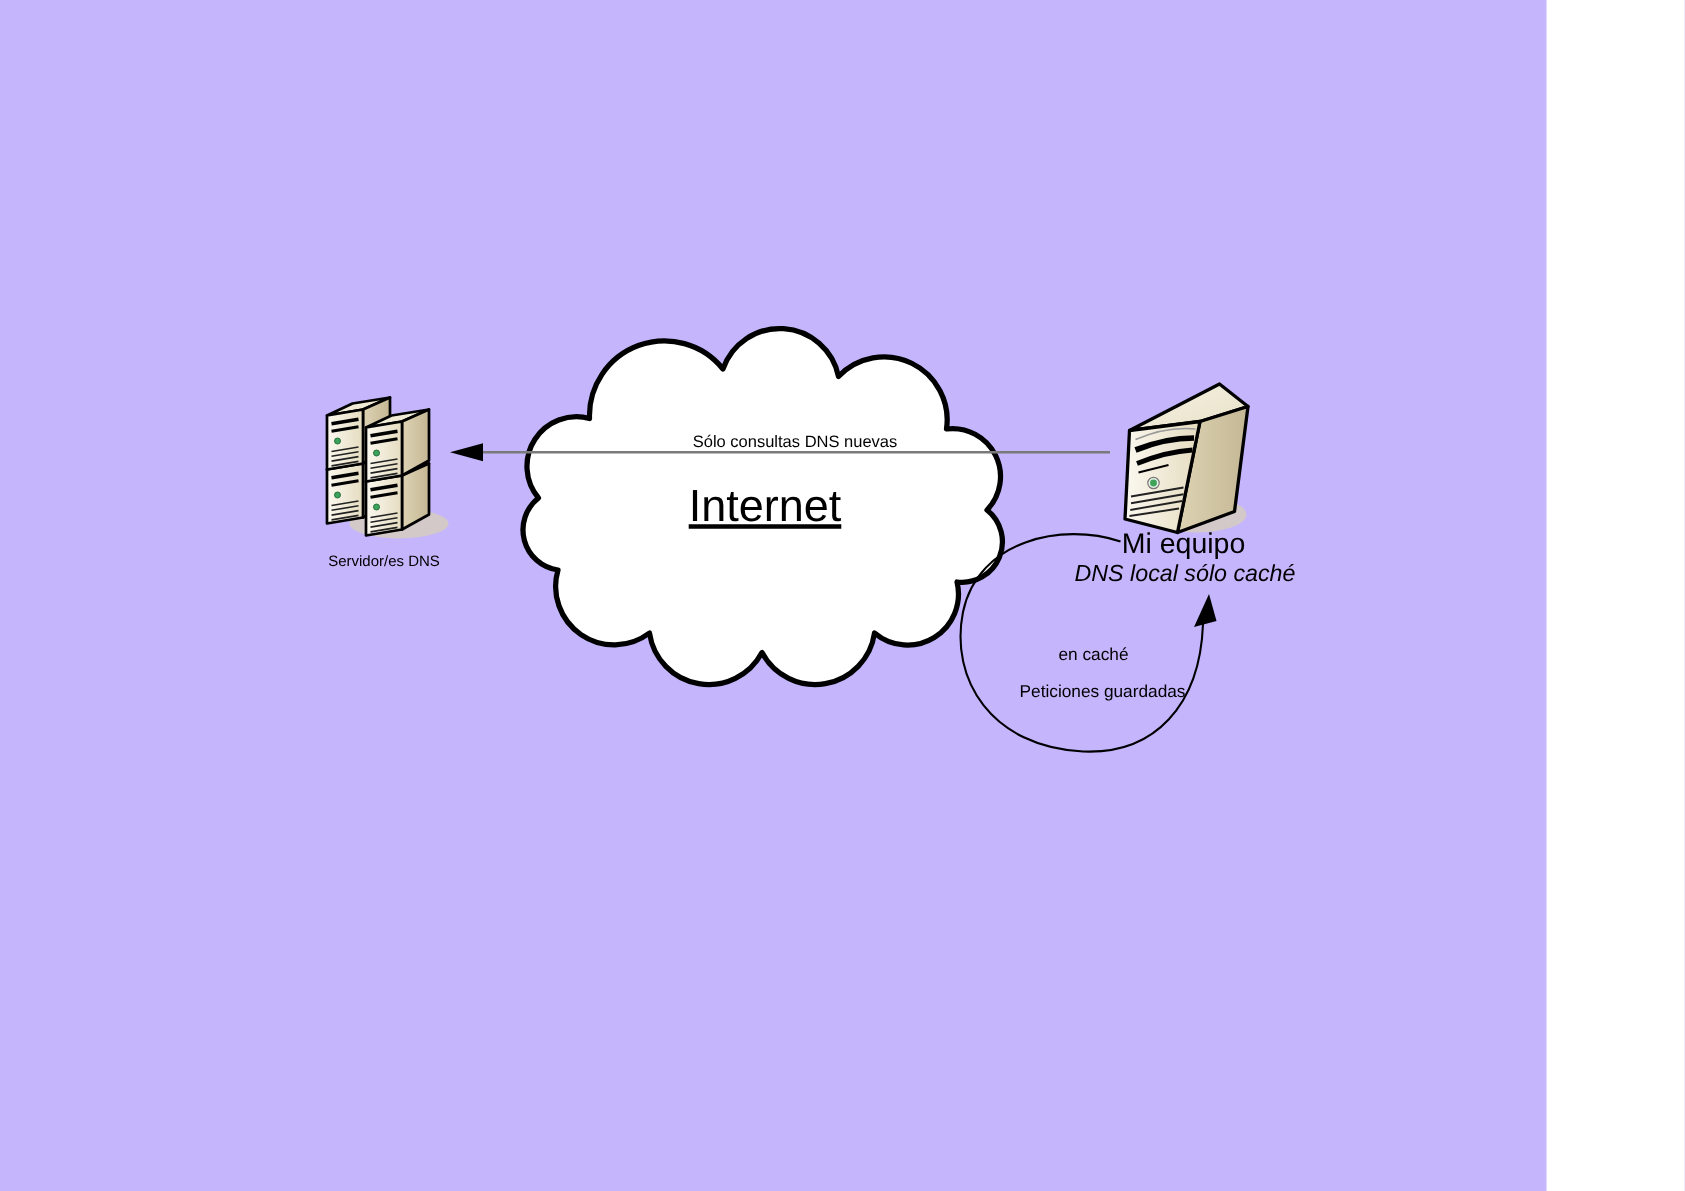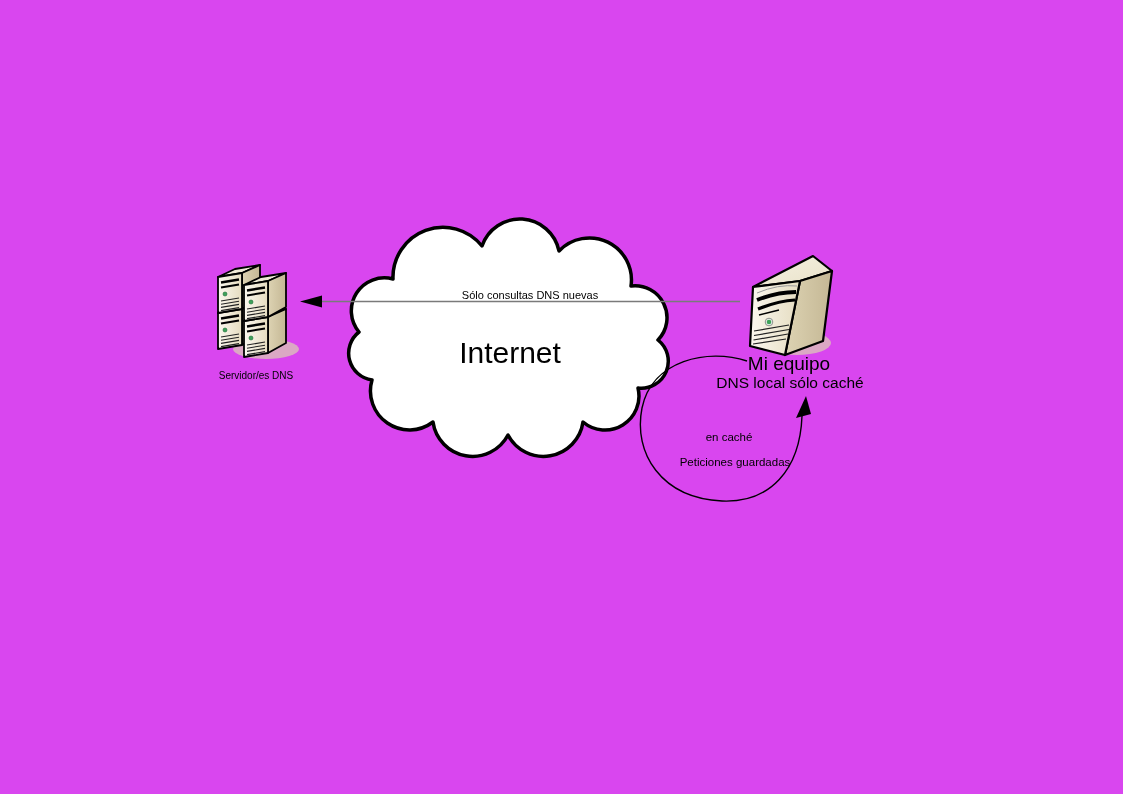--- a/index.html
+++ b/index.html
@@ -6,42 +6,42 @@
     margin: 0;
     padding: 0;
     width: 1123px;
     height: 794px;
     background: #ffffff;
     font-family: "Liberation Sans", sans-serif;
     overflow: hidden;
   }
   .canvas {
     position: relative;
-    width: 1123px;
+    width: 1031px;
     height: 794px;
-    background: #d946ef;
+    background: #c4b5fd;
   }
   .artwork {
     position: absolute;
     left: 0;
     top: 0;
   }
   .lbl {
     position: absolute;
     transform: translate(-50%, -50%);
     white-space: nowrap;
     color: #000000;
     text-align: center;
     line-height: 1.1;
   }
   .lbl-flow       { left: 530px; top: 295px; font-size: 11px; }
-  .lbl-internet   { left: 510px; top: 352px; font-size: 30px; }
+  .lbl-internet   { left: 510px; top: 338px; font-size: 30px; text-decoration: underline; }
   .lbl-servers    { left: 256px; top: 375px; font-size: 10px; text-align: center; }
   .lbl-computer1  { left: 789px; top: 364px; font-size: 19px; }
-  .lbl-computer2  { left: 790px; top: 383px; font-size: 15.5px; }
+  .lbl-computer2  { left: 790px; top: 383px; font-size: 15.5px; font-style: italic; }
   .lbl-loop1      { left: 735px; top: 420px; font-size: 11.5px; margin-top: 42px; }
   .lbl-loop2      { left: 729px; top: 437px; font-size: 11.5px; }
 </style>
 </head>
 <body>
 
 <div class="canvas">
 
   <svg class="artwork" width="1123" height="794" viewBox="0 0 1123 794">
     <defs>

